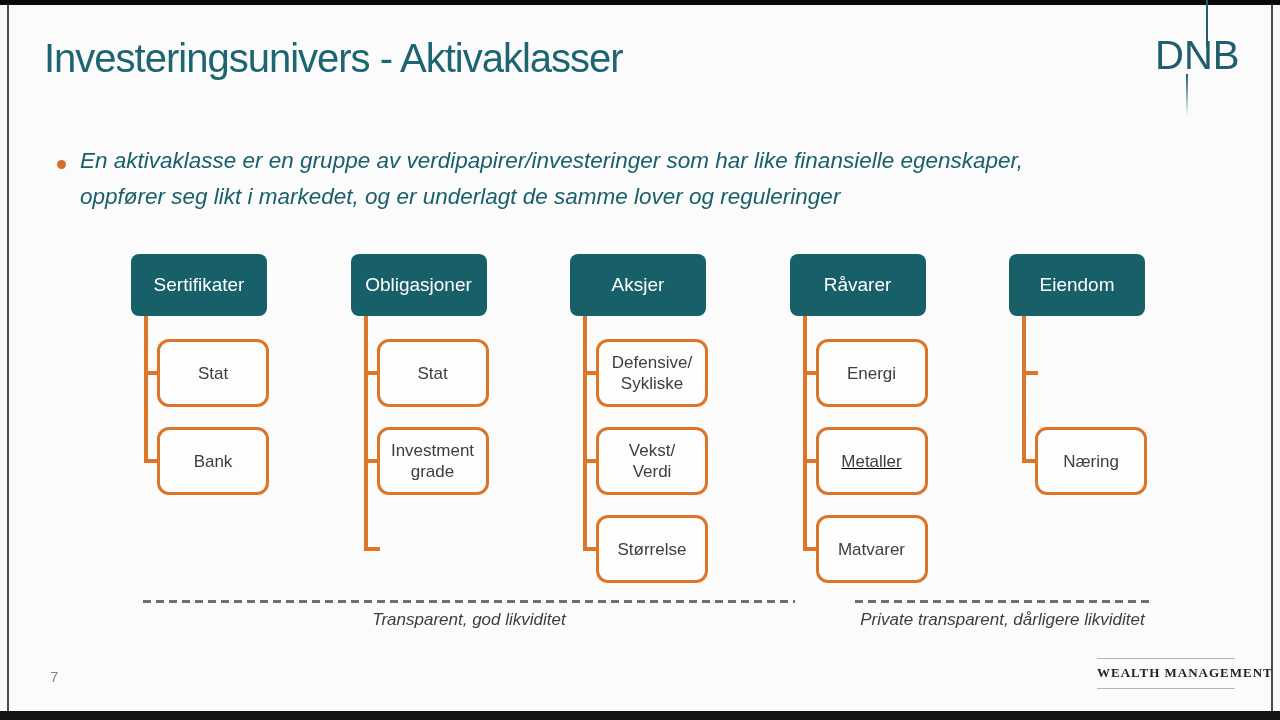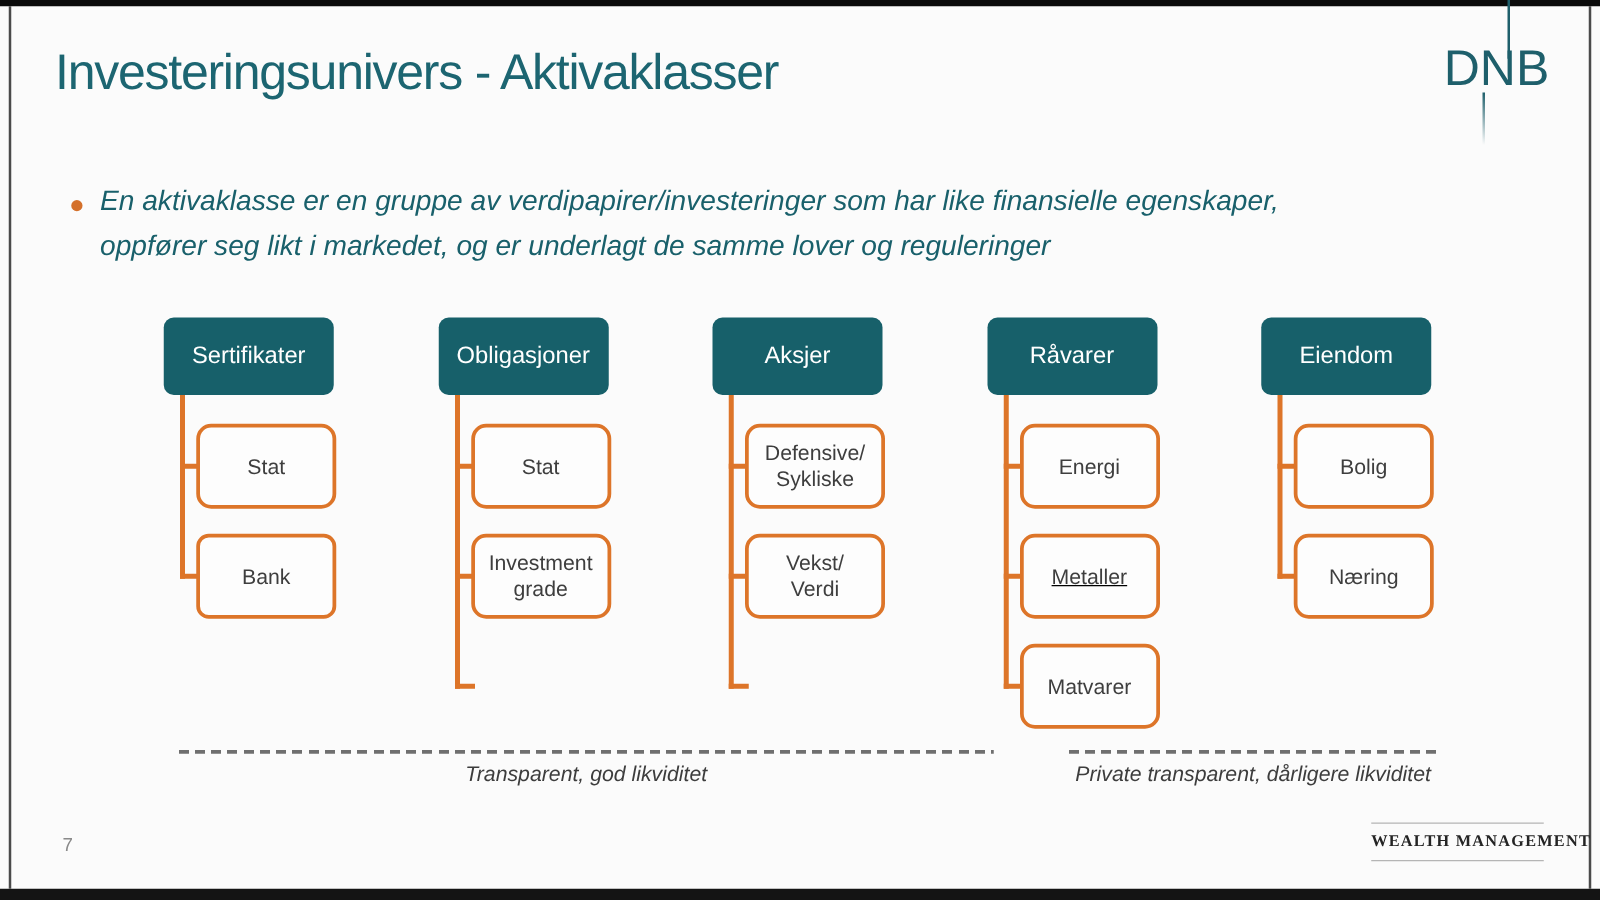--- a/index.html
+++ b/index.html
@@ -91,21 +91,21 @@
 
   <div class="diagram" id="diagram">
       <div class="dcol">
         <div class="dhead">Sertifikater</div>
         <div class="vline" style="height: 147px;"></div>
         <div class="hline" style="top: 117px;"></div>
         <div class="dchild" style="top: 85px;">
           <span>Stat</span>
         </div>
         <div class="hline" style="top: 205px;"></div>
-        <div class="dchild" style="top: 173px; border-radius: 10px;">
+        <div class="dchild" style="top: 173px;">
           <span>Bank</span>
         </div>
       </div>
       <div class="dcol">
         <div class="dhead">Obligasjoner</div>
         <div class="vline" style="height: 235px;"></div>
         <div class="hline" style="top: 117px;"></div>
         <div class="dchild" style="top: 85px;">
           <span>Stat</span>
         </div>
@@ -123,20 +123,23 @@
         <div class="dchild" style="top: 85px;">
           <span>Defensive/
 Sykliske</span>
         </div>
         <div class="hline" style="top: 205px;"></div>
         <div class="dchild" style="top: 173px;">
           <span>Vekst/
 Verdi</span>
         </div>
         <div class="hline" style="top: 293px;"></div>
+        <div class="dchild" style="top: 261px;">
+          <span>Størrelse</span>
+        </div>
       </div>
       <div class="dcol">
         <div class="dhead">Råvarer</div>
         <div class="vline" style="height: 235px;"></div>
         <div class="hline" style="top: 117px;"></div>
         <div class="dchild" style="top: 85px;">
           <span>Energi</span>
         </div>
         <div class="hline" style="top: 205px;"></div>
         <div class="dchild" style="top: 173px; text-decoration: underline;">
@@ -144,23 +147,20 @@
         </div>
         <div class="hline" style="top: 293px;"></div>
         <div class="dchild" style="top: 261px;">
           <span>Matvarer</span>
         </div>
       </div>
       <div class="dcol">
         <div class="dhead">Eiendom</div>
         <div class="vline" style="height: 147px;"></div>
         <div class="hline" style="top: 117px;"></div>
-        <div class="dchild" style="top: 85px;">
-          <span>Bolig</span>
-        </div>
         <div class="hline" style="top: 205px;"></div>
         <div class="dchild" style="top: 173px;">
           <span>Næring</span>
         </div>
       </div>
     </div>
 
   <div class="dash dash-left"></div>
   <div class="dash dash-right"></div>
   <div class="dash-label dash-label-left">Transparent, god likviditet</div>

